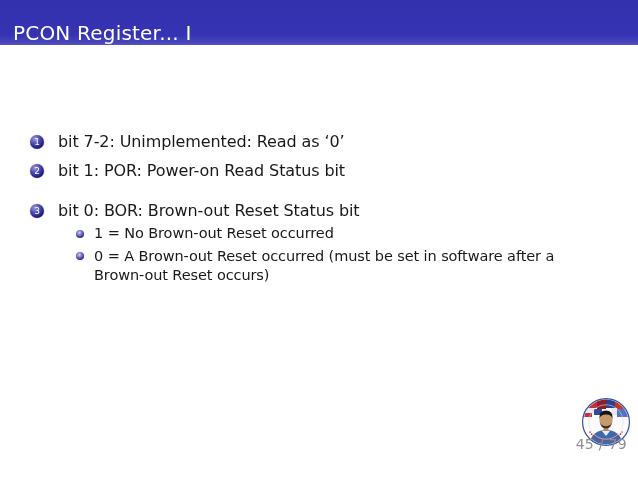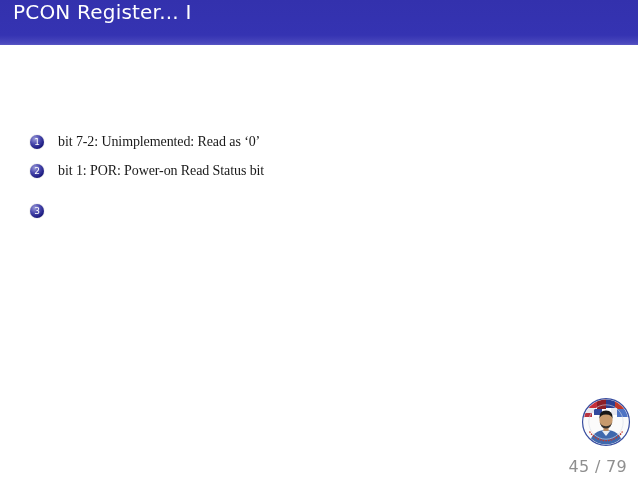--- a/index.html
+++ b/index.html
@@ -6,58 +6,58 @@
   body{
     width:638px;height:479px;position:relative;overflow:hidden;
     background:#ffffff;
     font-family:"DejaVu Sans","Liberation Sans",sans-serif;
     color:#191919;
   }
   
   .header{
     position:absolute;top:0;left:0;width:638px;height:45px;
     background:linear-gradient(to bottom,#3331ad 0%,#3533b2 78%,#4a48bd 96%,#5a58c4 100%);
-    display:flex;align-items:flex-start;
+    display:flex;align-items:flex-end;
   }
   .header .title{
     color:#ffffff;font-size:20px;padding-left:13px;letter-spacing:.2px;
   }
   
   .items{
     position:absolute;left:30px;top:131px;width:585px;
     list-style:none;margin:0;padding:0;
   }
   .item{display:flex;align-items:flex-start;margin-bottom:8px;}
   .ball{
     flex:none;width:14px;height:14px;border-radius:50%;
     margin-top:3.5px;margin-right:14px;
     background:radial-gradient(circle at 35% 28%,#9b9bd8 0%,#4a49ae 38%,#1b1a80 72%,#0e0d55 100%);
     color:#ffffff;font-size:9px;line-height:14px;text-align:center;
     box-shadow:0 0 1px rgba(0,0,30,.5);
   }
   .itext{flex:1;}
-  .main{font-size:14px;line-height:21px;letter-spacing:-.1px;font-family:Liberation Serif, serif;}
+  .main{font-size:16px;line-height:21px;letter-spacing:-.1px;}
   .sublist{
     list-style:none;margin:0;padding:0;
     margin-left:18px;margin-bottom:8px;
   }
   .item:nth-child(2) .sublist{margin-top:11px;}
   .item:nth-child(3) .sublist{margin-top:3px;}
   .subitem{display:flex;align-items:flex-start;margin-bottom:3px;}
   .sball{
     flex:none;width:8px;height:8px;border-radius:50%;
     margin-top:5.5px;margin-right:10px;
     background:radial-gradient(circle at 42% 35%,#d4d4ef 0%,#6c6cbd 40%,#1d1c7e 78%,#0e0d55 100%);
   }
   .subtext{font-size:14.5px;line-height:19.5px;max-width:500px;letter-spacing:-.1px;}
   
   .logo{position:absolute;top:397px;left:581px;}
   .pagenum{
-    position:absolute;top:457px;right:11px;
-    font-size:16px;color:#8f8f8f;letter-spacing:.3px;
+    position:absolute;top:436px;right:11px;
+    font-size:14px;color:#8f8f8f;letter-spacing:.3px;
   }
 </style>
 </head>
 <body>
 
 <div class="header">
   <span class="title">PCON Register... I</span>
 </div>
 
 <ol class="items">
@@ -74,20 +74,31 @@
     <div class="itext">
       <div class="main">bit 1: POR: Power-on Read Status bit</div>
       <ul class="sublist">
       </ul>
     </div>
   </li>
 
   <li class="item">
     <span class="ball">3</span>
     <div class="itext">
+      <div class="main">bit 0: BOR: Brown-out Reset Status bit</div>
+      <ul class="sublist">
+        <li class="subitem">
+          <span class="sball"></span>
+          <span class="subtext">1 = No Brown-out Reset occurred</span>
+        </li>
+        <li class="subitem">
+          <span class="sball"></span>
+          <span class="subtext">0 = A Brown-out Reset occurred (must be set in software after a Brown-out Reset occurs)</span>
+        </li>
+      </ul>
     </div>
   </li>
 
 </ol>
 
 <svg class="logo" width="50" height="50" viewBox="0 0 50 50" aria-hidden="true">
   <defs>
     <clipPath id="lc">
         <circle cx="25" cy="25" r="22.4"></circle>
       </clipPath>

